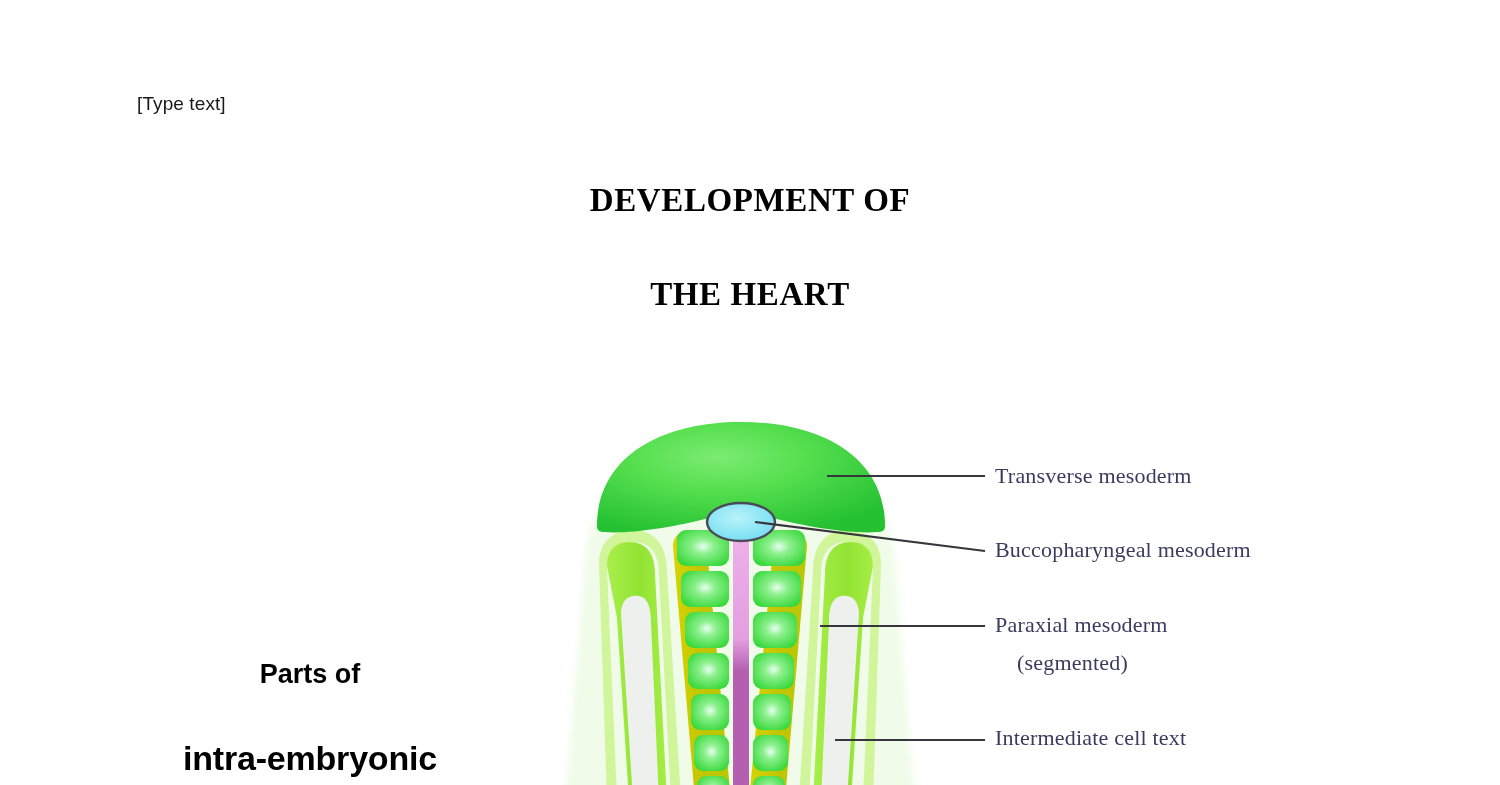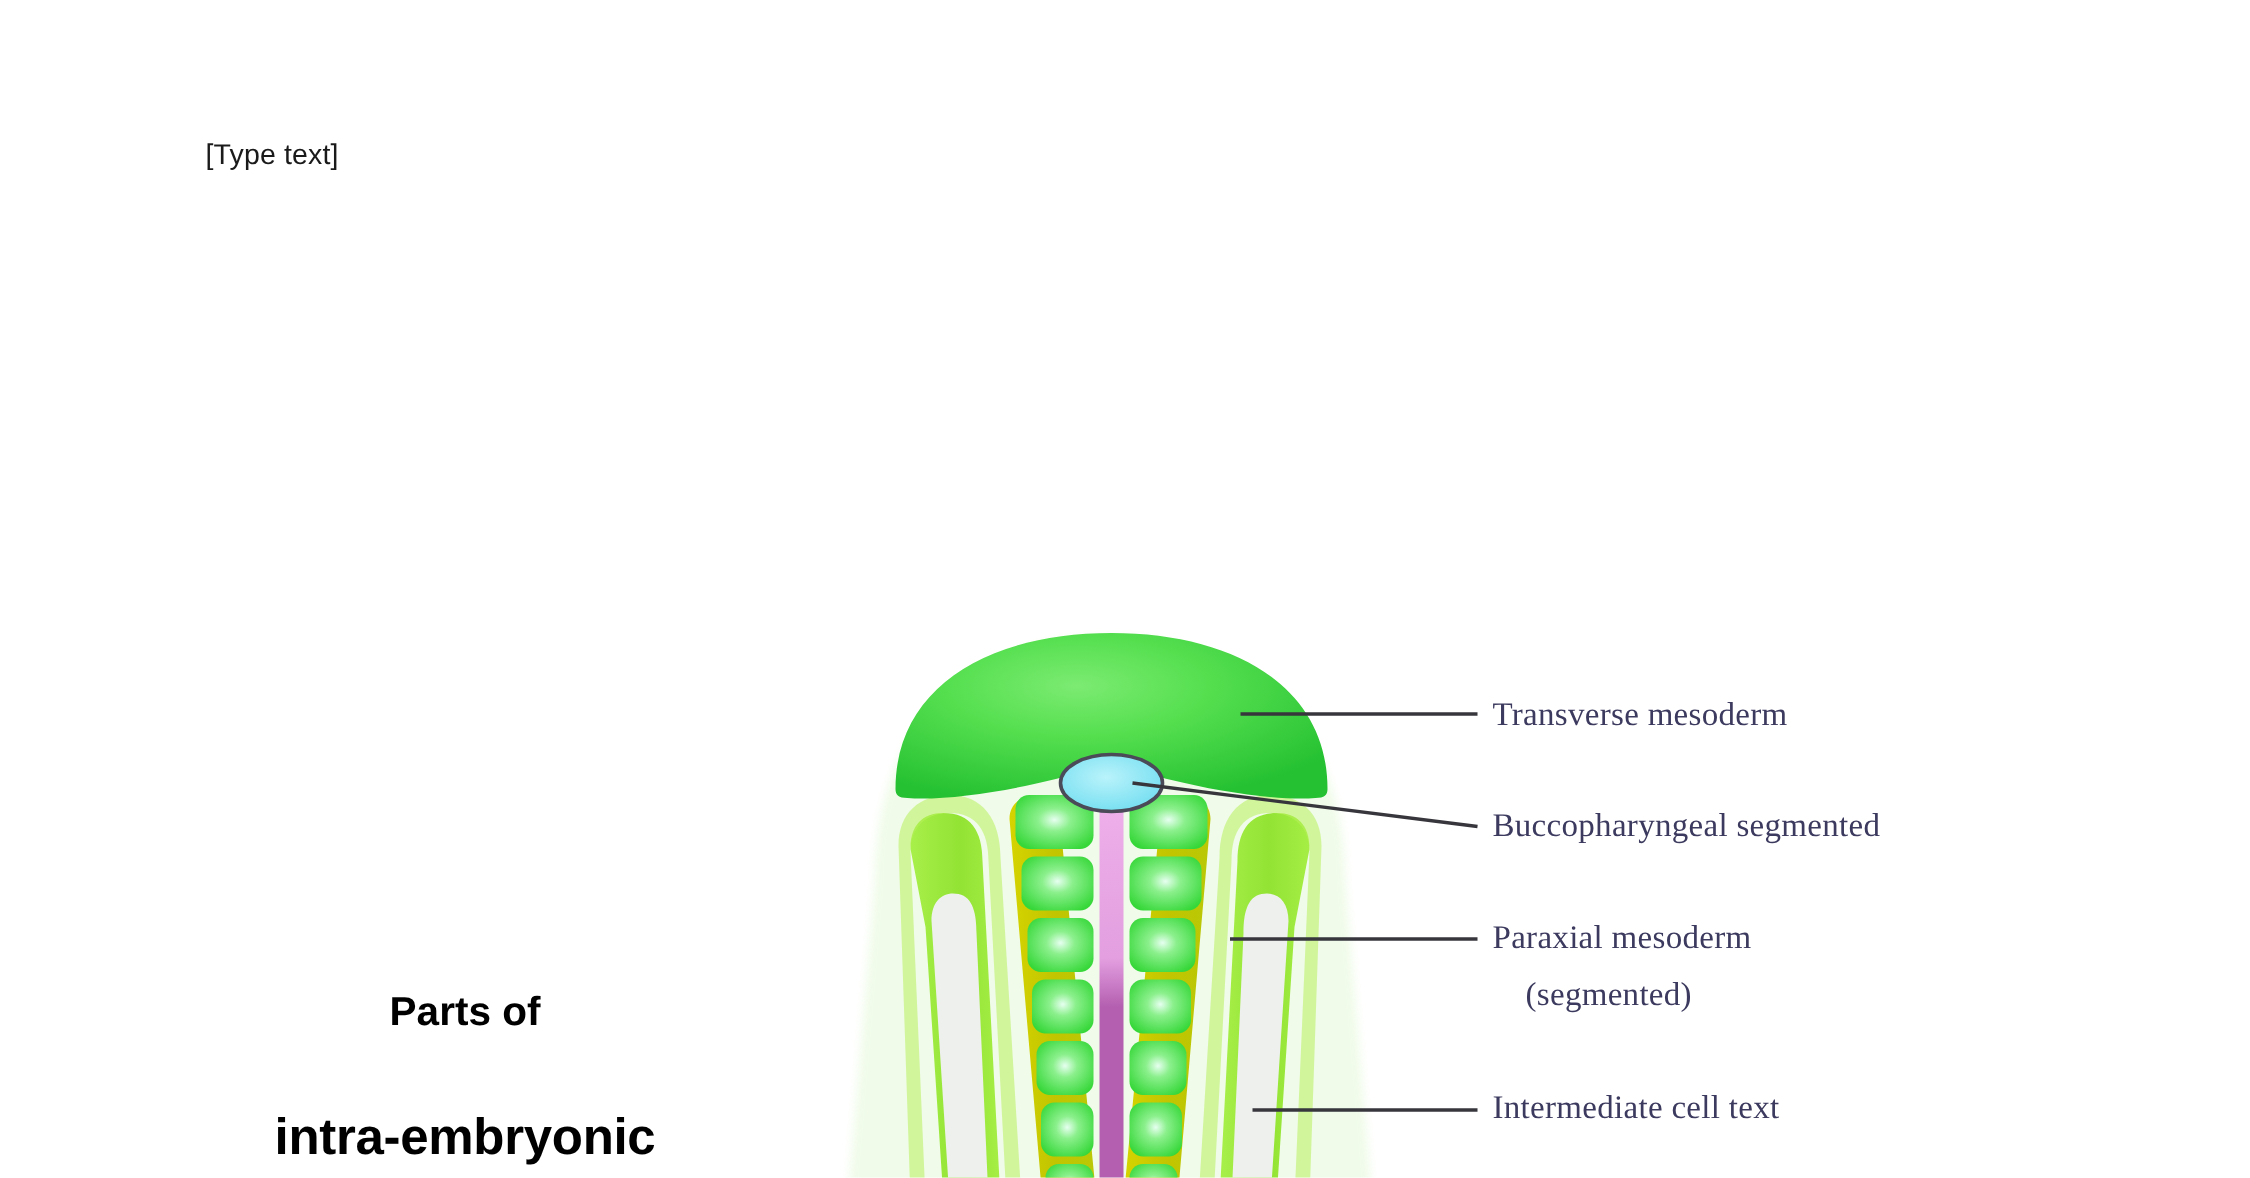--- a/index.html
+++ b/index.html
@@ -95,20 +95,24 @@
   .fig-label.lbl-paraxial2   { left: 462px; top: 232px; }
   .fig-label.lbl-intermediate{ left: 440px; top: 307px; }
 </style>
 </head>
 <body>
 
 <div class="page">
 
   <div class="header-placeholder">[Type text]</div>
 
+  <div class="doc-title">
+    <span class="line1">DEVELOPMENT OF</span>
+    <span class="line2">THE HEART</span>
+  </div>
 
   <div class="side-caption">
     <span class="cap-line l1">Parts of</span>
     <span class="cap-line l2">intra-embryonic</span>
   </div>
 
   <div class="figure">
 
     <svg width="800" height="380" viewBox="0 0 800 380">
       <defs>
@@ -260,21 +264,21 @@
       <g stroke="#36363c" fill="none" stroke-width="2.2">
         <line x1="272" y1="58" x2="430" y2="58"></line>
         <line x1="200" y1="104" x2="430" y2="133"></line>
         <line x1="265" y1="208" x2="430" y2="208"></line>
         <line x1="280" y1="322" x2="430" y2="322"></line>
       </g>
     </svg>
 
     <div class="fig-label lbl-transverse">Transverse mesoderm</div>
 
-    <div class="fig-label lbl-bucco">Buccopharyngeal segmented</div>
+    <div class="fig-label lbl-bucco">Buccopharyngeal mesoderm</div>
 
     <div class="fig-label lbl-paraxial">Paraxial mesoderm</div>
 
     <div class="fig-label lbl-paraxial2">(segmented)</div>
 
     <div class="fig-label lbl-intermediate">Intermediate cell text</div>
   </div>
 
 </div>
 

